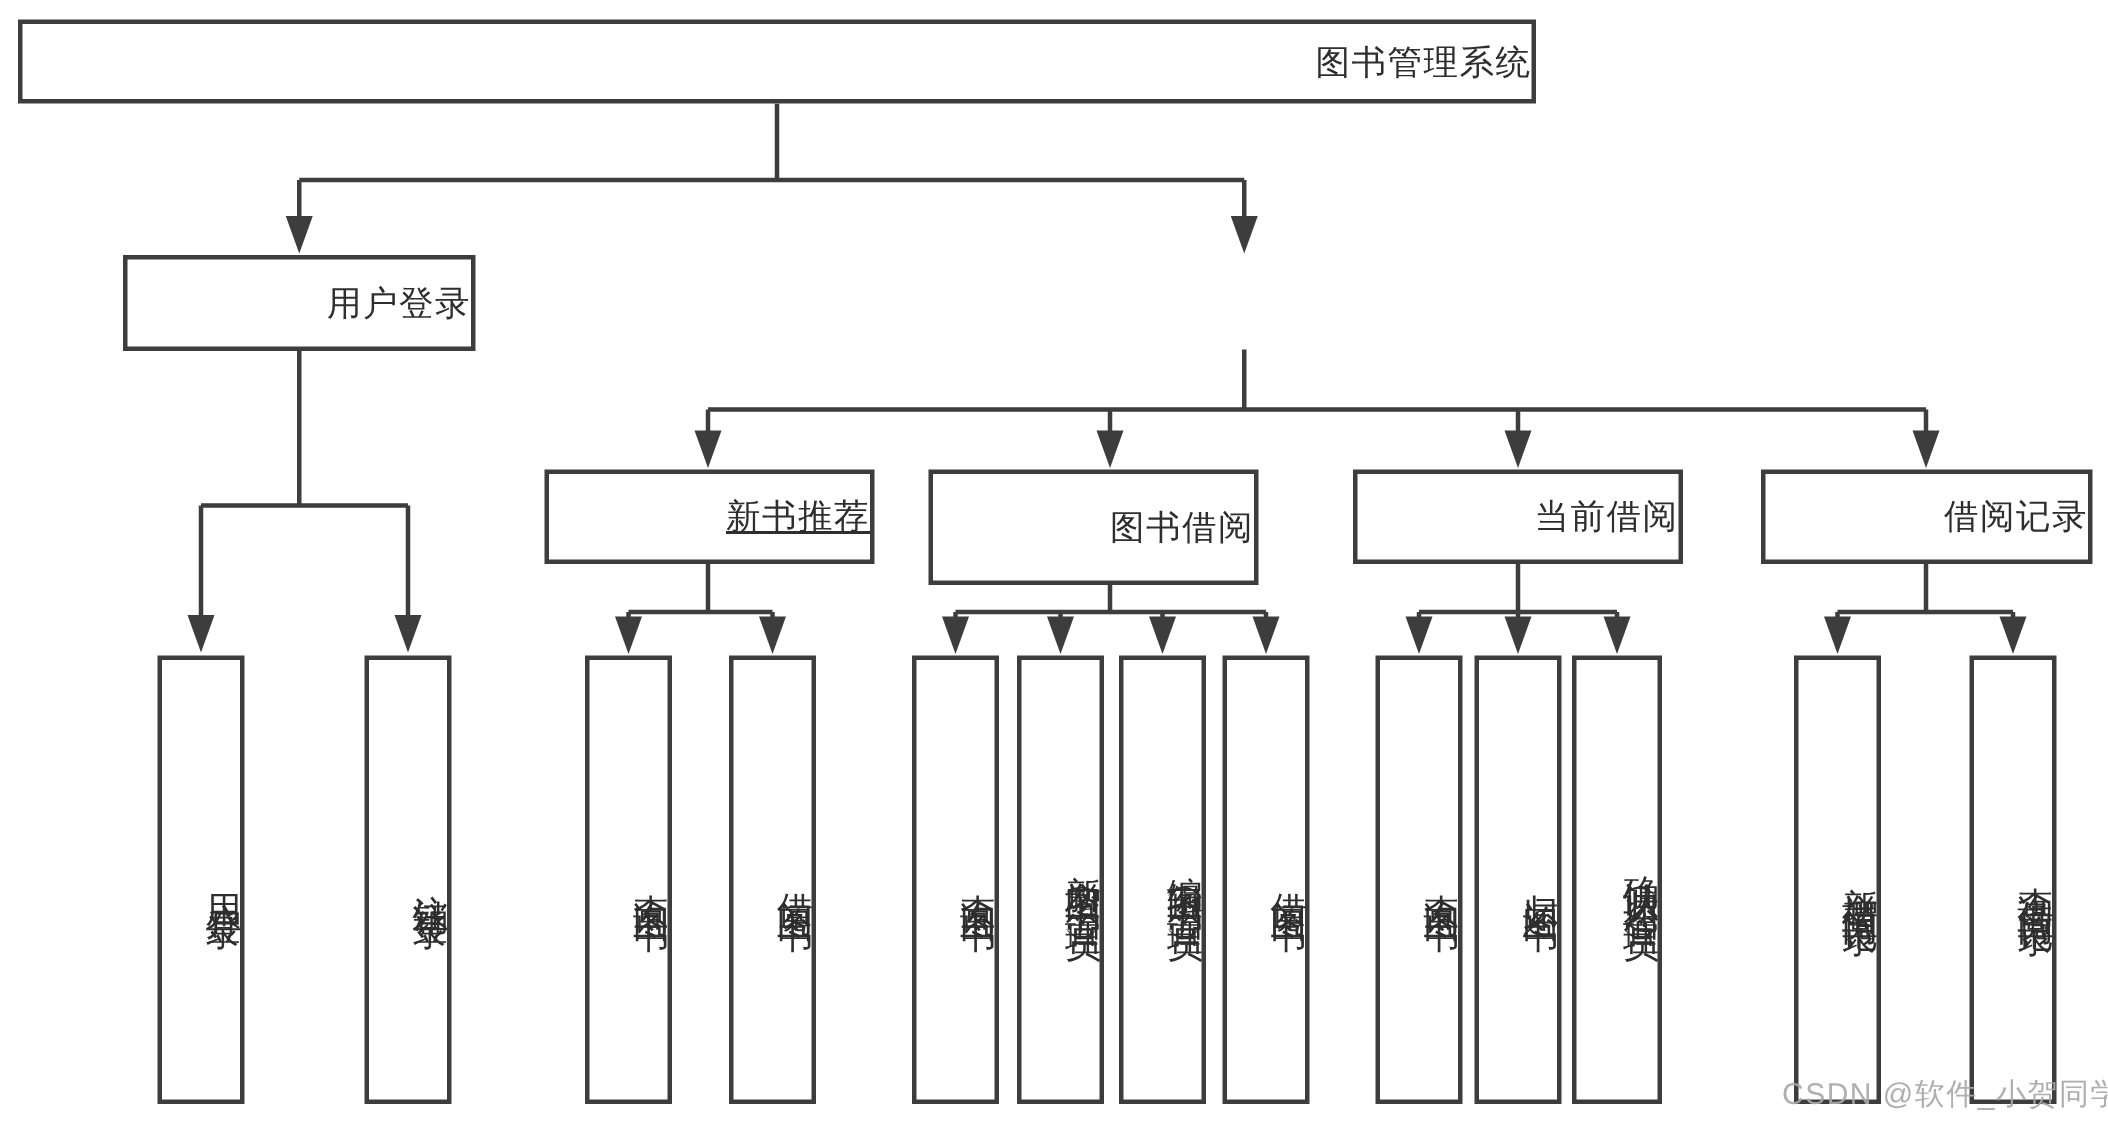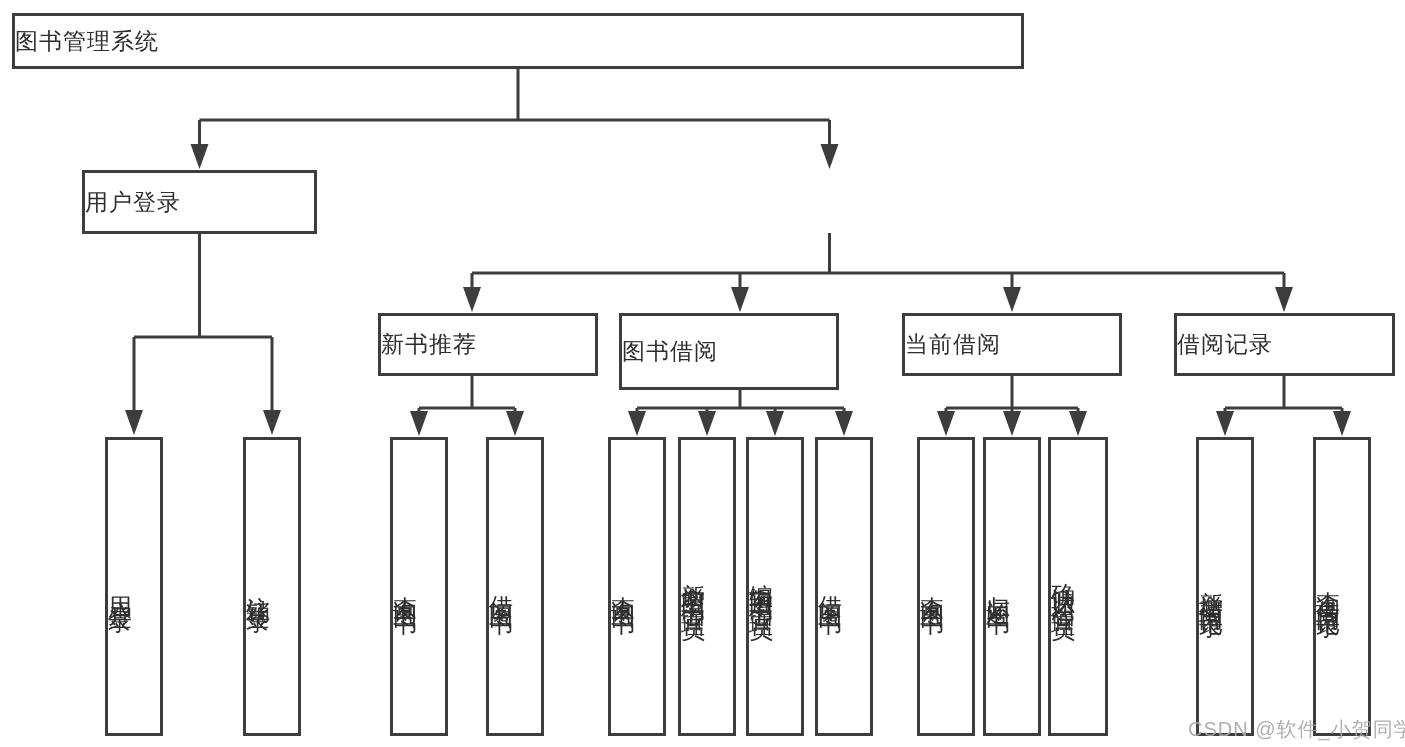--- a/index.html
+++ b/index.html
@@ -17,42 +17,42 @@
     width: 1405px; height: 747px;
     z-index: 1;
   }
   .box {
     position: absolute;
     box-sizing: border-box;
     border: 3px solid #3d3d3d;
     background: #ffffff;
     display: flex;
     align-items: center;
-    justify-content: flex-start;
+    justify-content: flex-end;
     color: #2e2e2e;
     z-index: 2;
   }
   .h-label {
     font-size: 23px;
     letter-spacing: 1px;
     white-space: nowrap;
   }
   .v-label {
     writing-mode: vertical-rl;
     text-orientation: mixed;
     font-size: 24px;
     letter-spacing: 5px;
     line-height: 1;
     white-space: nowrap;
   }
   
   .n-root   { left: 12px;   top: 13px;  width: 1012px; height: 56px; }
   .n-login  { left: 82px;   top: 170px; width: 235px;  height: 64px; }
   .n-mgmt   { left: 712px;  top: 170px; width: 235px;  height: 63px; }
-  .n-newrec { left: 378px;  top: 313px; width: 220px;  height: 63px; }
+  .n-newrec { left: 363px;  top: 313px; width: 220px;  height: 63px; text-decoration: underline; }
   .n-borrow { left: 619px;  top: 313px; width: 220px;  height: 77px; }
   .n-curr   { left: 902px;  top: 313px; width: 220px;  height: 63px; }
   .n-record { left: 1174px; top: 313px; width: 221px;  height: 63px; }
   .leaf     { top: 437px;   width: 58px; height: 299px; }
   .l1  { left: 105px; }
   .l2  { left: 243px; }
   .l3  { left: 390px; }
   .l4  { left: 486px; }
   .l5  { left: 608px; }
   .l6  { left: 678px; }

